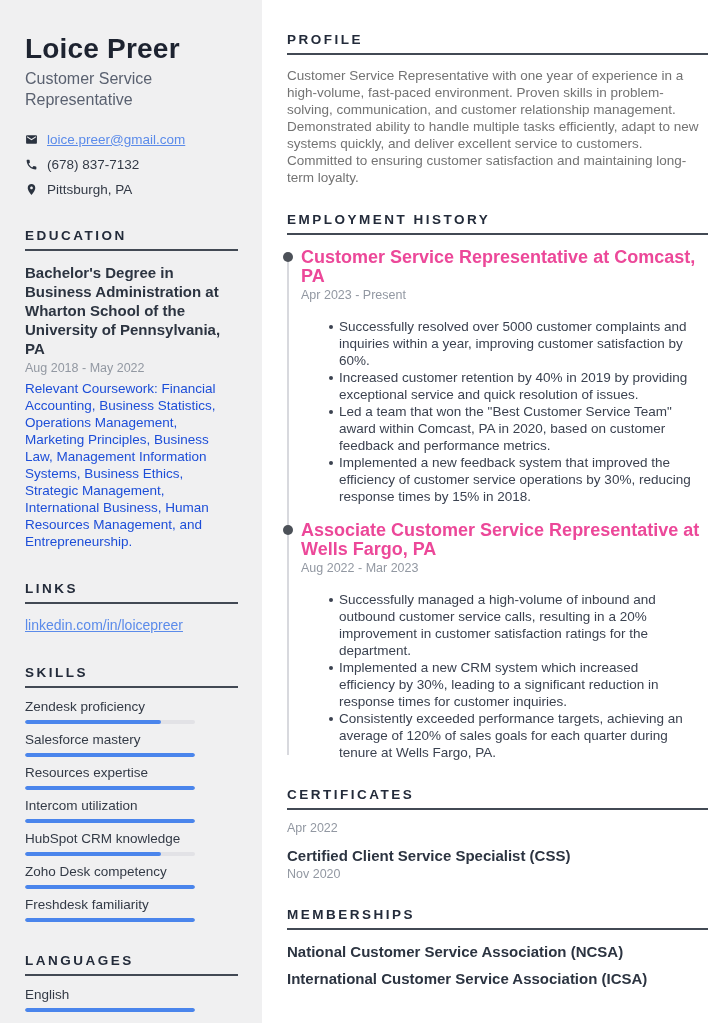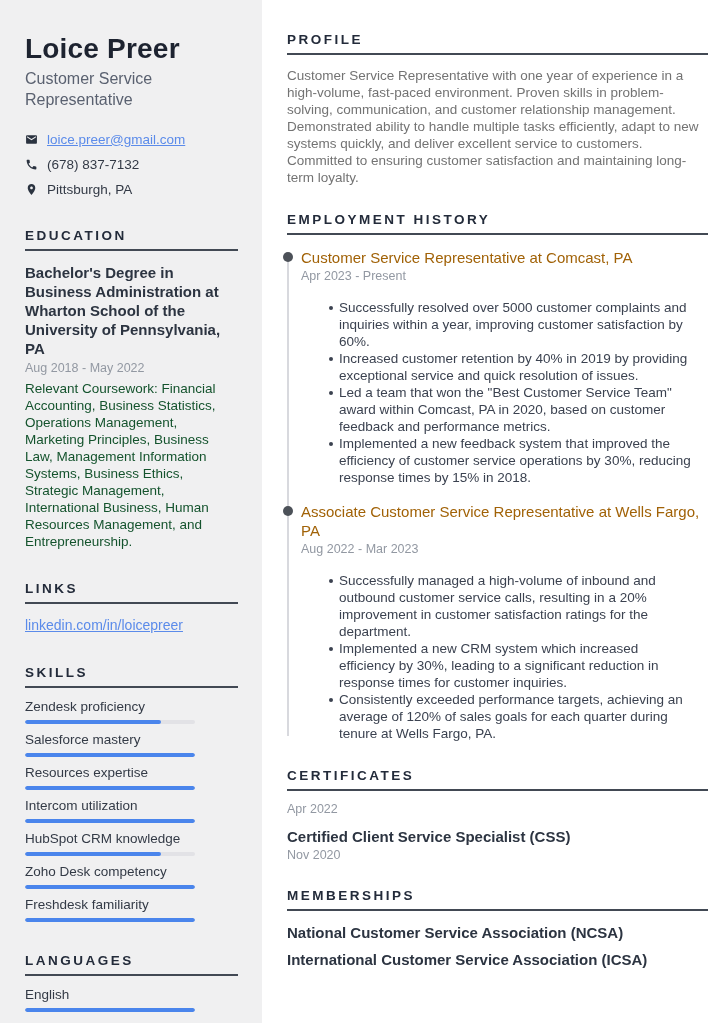--- a/index.html
+++ b/index.html
@@ -34,21 +34,21 @@
 
   .side-section { margin-top: 32px; }
   .side-heading, .main-heading {
     margin: 0 0 6px 0; font-size: 13.5px; font-weight: bold;
     letter-spacing: 2.5px; color: #232b3a; line-height: 14px;
   }
   .rule { height: 2px; background: #424954; border: none; margin: 0 0 12px 0; }
 
   .degree { font-size: 15px; font-weight: bold; line-height: 19px; color: #2c3441; }
   .side-date { font-size: 12.5px; color: #9298a2; line-height: 13px; margin-top: 4px; }
-  .coursework { margin: 5px 0 0 0; font-size: 13.5px; line-height: 17px; color: #14532d; }
+  .coursework { margin: 5px 0 0 0; font-size: 13.5px; line-height: 17px; color: #1d4ed8; }
   .side-link { font-size: 14px; line-height: 15px; }
 
   .meter-row { margin-bottom: 9px; }
   .meter-label { font-size: 13.5px; line-height: 14px; color: #333a46; margin-bottom: 6px; }
   .bar-track { width: 170px; height: 4px; background: #e2e2e6; border-radius: 2px; overflow: hidden; }
   .bar-fill { height: 4px; background: #4a85ec; border-radius: 2px; }
 
   
   .main { flex: 1; padding: 33px 16px 20px 25px; }
   .main-section { margin-top: 27px; }
@@ -59,21 +59,21 @@
   .timeline::before {
     content: ""; position: absolute; left: 0px; top: 7px; bottom: 6px;
     width: 2px; background: #d8d9de;
   }
   .job { position: relative; padding-left: 14px; margin-bottom: 12px; }
   .job:last-child { margin-bottom: 0; }
   .job-dot {
     position: absolute; left: -4px; top: 4px; width: 10px; height: 10px;
     border-radius: 50%; background: #4c5158;
   }
-  .job-title { font-size: 15px; font-weight: normal; line-height: 19px; color: #a16207; }
+  .job-title { font-size: 18px; font-weight: bold; line-height: 19px; color: #ec4899; }
   .job-dates { font-size: 12.5px; line-height: 13px; color: #9298a2; margin: 3px 0 6px 0; }
   .job-bullets { margin: 16px; padding: 0; list-style: none; }
   .job-bullets li {
     position: relative; padding-left: 22px;
     font-size: 13.5px; line-height: 17px; color: #3b4250;
   }
   .job-bullets li::before {
     content: ""; position: absolute; left: 12px; top: 7px;
     width: 4px; height: 4px; border-radius: 50%; background: #3b4250;
   }

